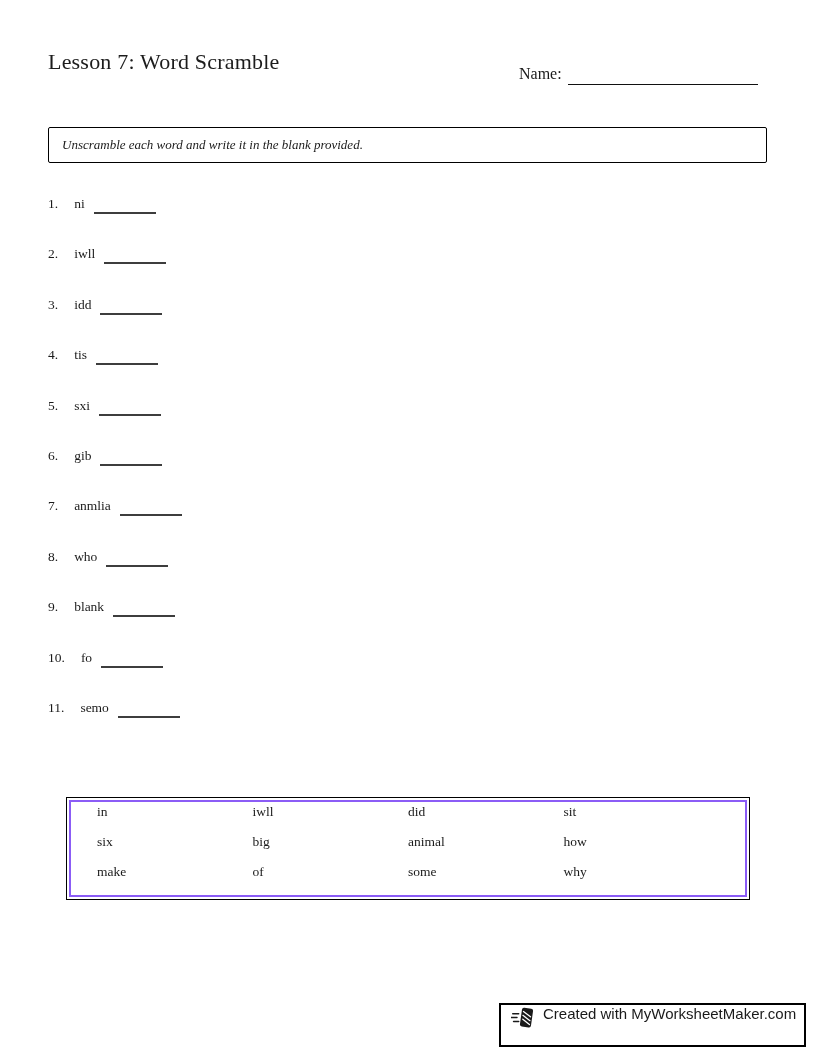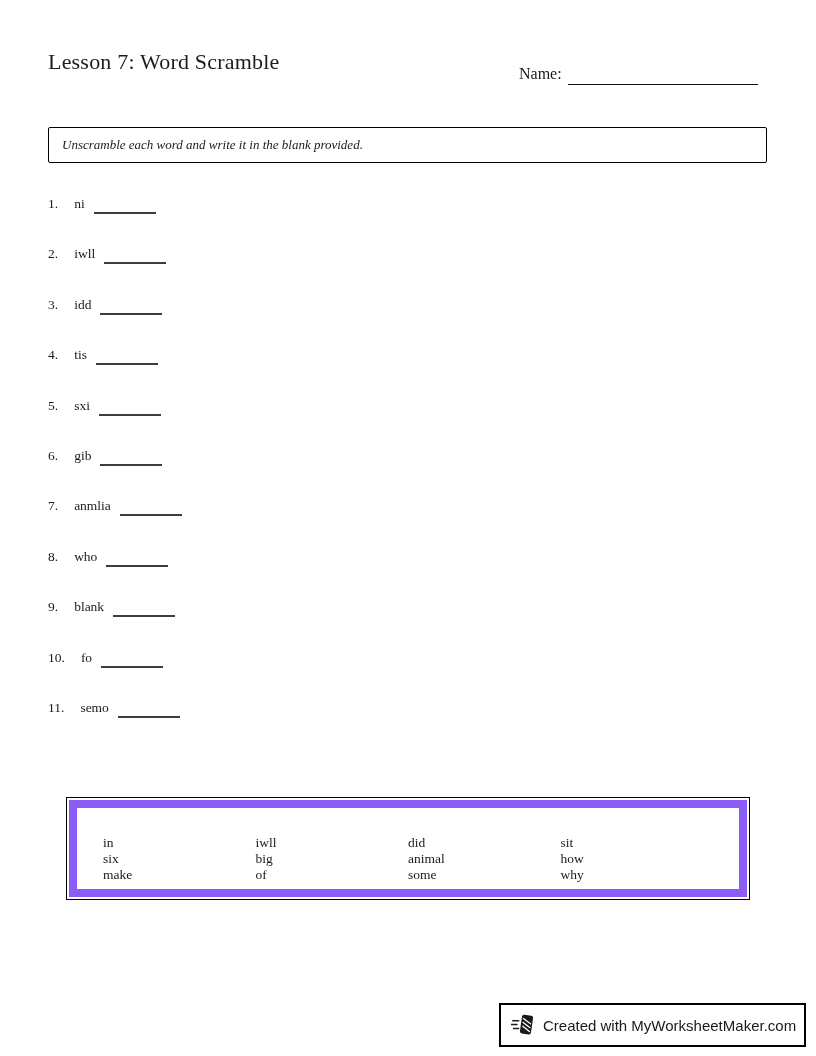--- a/index.html
+++ b/index.html
@@ -90,39 +90,39 @@
     width: 684px;
     height: 103px;
     box-sizing: border-box;
     border: 1px solid #000000;
     padding: 2px;
   }
   .word-bank-grid {
     box-sizing: border-box;
     width: 100%;
     height: 100%;
-    border: 8px solid #8b5cf6;
+    border: 2px solid #8b5cf6;
     display: grid;
     grid-template-columns: repeat(4, 1fr);
     align-content: space-between;
-    padding: 27px 26px 15px 26px;
+    padding: 2px 26px 15px 26px;
     font-size: 13.5px;
   }
 
   
   .credit-box {
     position: absolute;
     left: 499px;
     top: 1003px;
     width: 307px;
     height: 44px;
     box-sizing: border-box;
     border: 2px solid #000000;
     display: flex;
-    align-items: center;
+    align-items: flex-start;
     gap: 8px;
     padding-left: 10px;
     font-family: "Liberation Sans", sans-serif;
     font-size: 15px;
     color: #1a1a1a;
   }
   .credit-box svg { flex: 0 0 auto; }
 </style>
 </head>
 <body>

